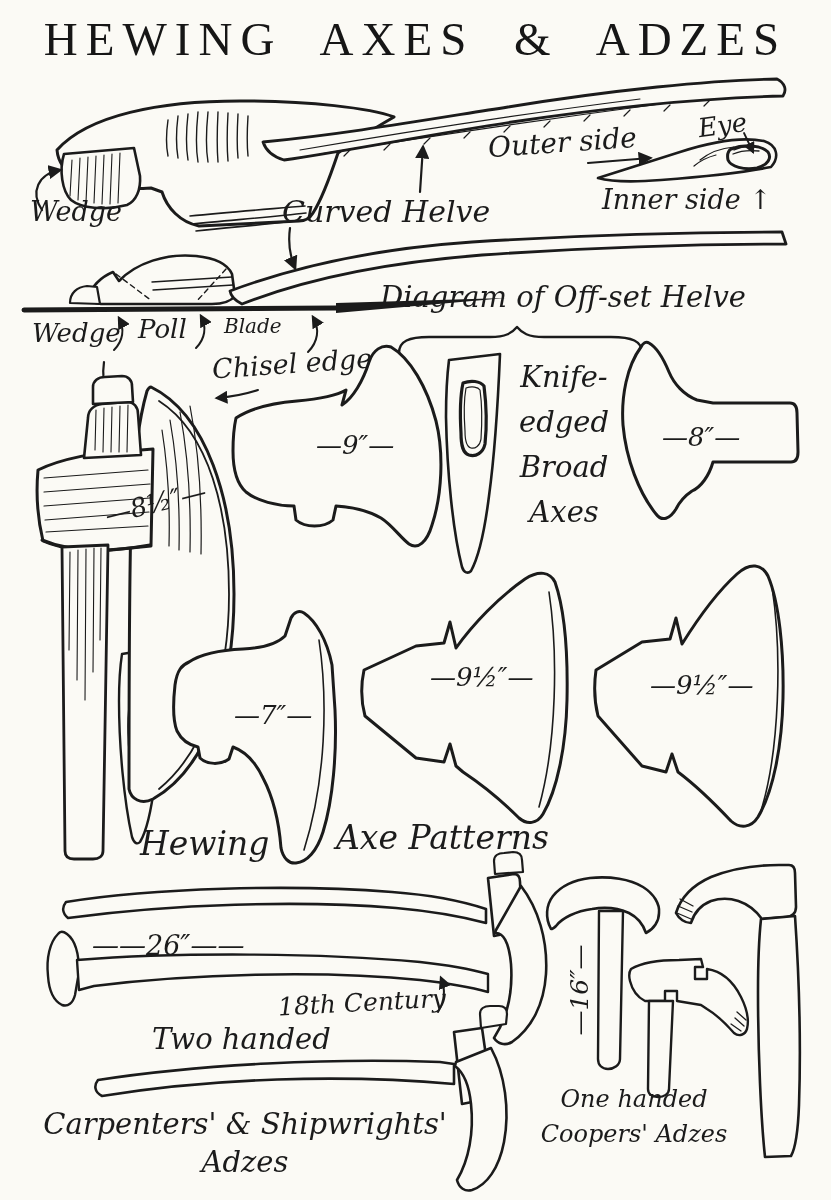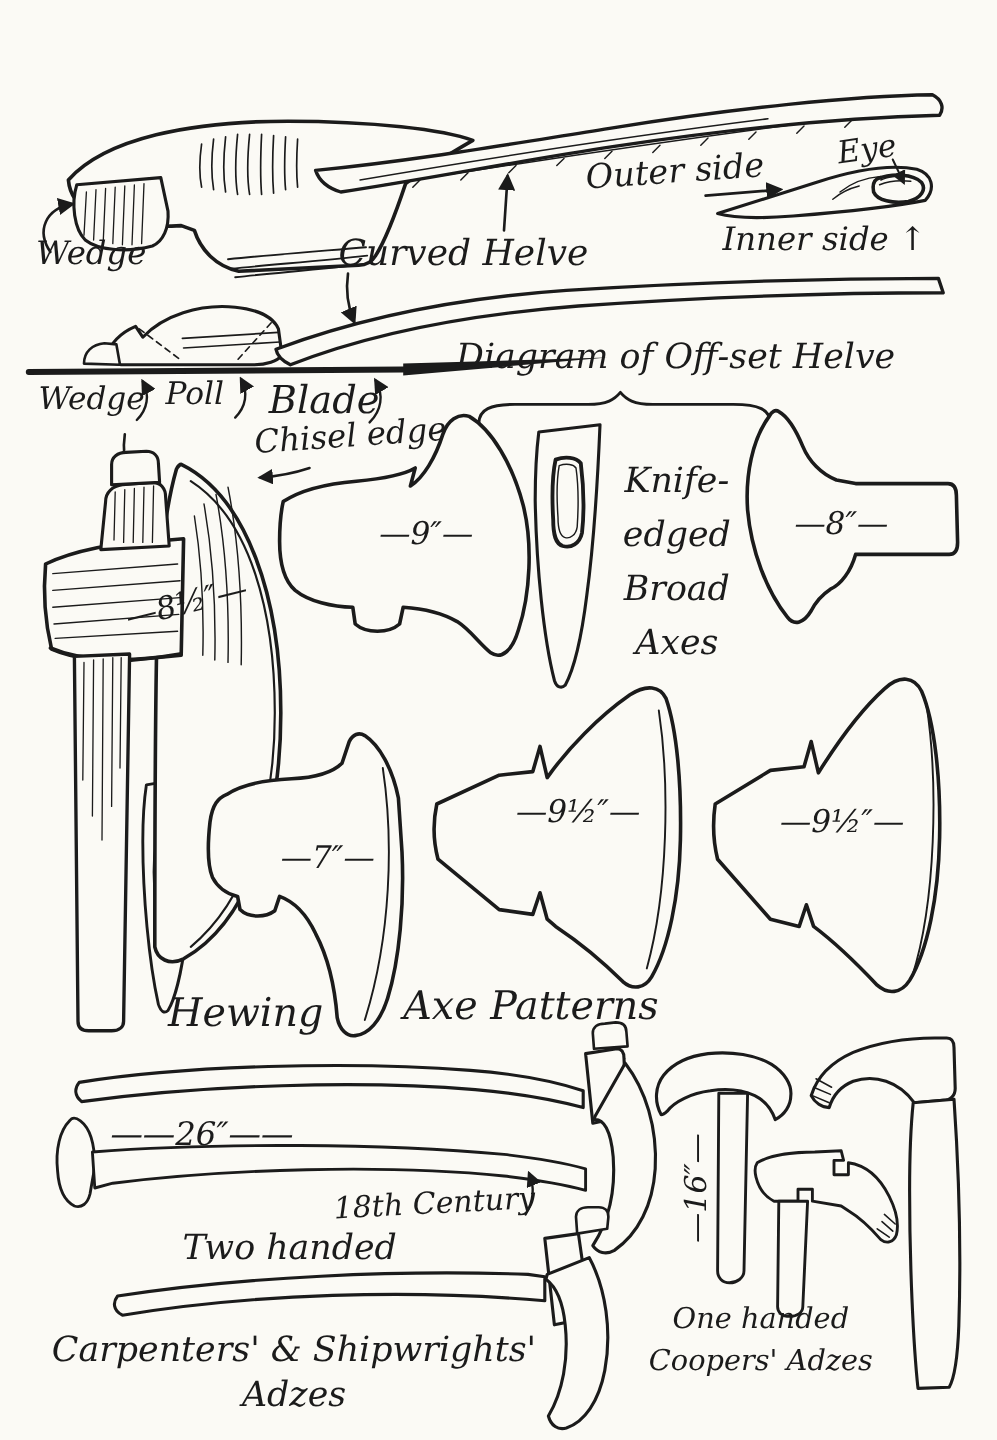--- a/index.html
+++ b/index.html
@@ -150,36 +150,37 @@
     <path fill="#fbfaf5" stroke-width="2.4" d="M599,911 L623,911 L620,1059 C620,1065 614,1069 608,1069 C602,1069 598,1065 598,1059 Z"></path>
     <path fill="#fbfaf5" stroke-width="2.4" d="M631,969 C641,963 660,960 679,960 L701,959 L703,967 L695,967 L695,979 L707,979 L707,969 C721,971 733,981 741,997 C747,1009 749,1021 747,1029 C745,1035 739,1037 734,1033 C727,1025 717,1015 707,1009 L701,1005 L677,1001 L677,991 L665,991 L665,1001 L645,1001 C637,997 632,989 630,981 C629,977 629,972 631,969 Z"></path>
     <path stroke-width="1.3" d="M735,1018 L744,1026 M731,1024 L741,1031 M737,1012 L746,1020"></path>
     <path fill="#fbfaf5" stroke-width="2.4" d="M649,1001 L673,1001 L669,1089 C669,1094 664,1097 658,1097 C652,1097 648,1094 648,1089 Z"></path>
     <path fill="#fbfaf5" stroke-width="2.6" d="M676,913 C681,897 693,885 711,877 C731,869 756,865 779,865 L789,865 C793,865 795,868 795,873 L796,907 C796,913 792,917 786,917 L762,919 C749,901 729,895 711,901 C701,905 694,913 691,923 C685,923 679,919 676,913 Z"></path>
     <path stroke-width="1.3" d="M678,906 L692,912 M677,913 L691,919 M680,899 L693,906"></path>
     <path fill="#fbfaf5" stroke-width="2.6" d="M761,919 L795,916 C799,975 801,1045 799,1105 C798,1132 795,1149 791,1156 L765,1157 C761,1120 758,1052 758,992 C758,963 759,938 761,919 Z"></path>
   </g>
 </svg>
 
+<div class="title">HEWING AXES &amp; ADZES</div>
 
 <div class="lbl" style="left:30px;top:196px;font-size:27px;">Wedge</div>
 <div class="lbl" style="left:282px;top:194px;font-size:30px;">Curved Helve</div>
 <div class="lbl" style="left:488px;top:126px;font-size:28px;transform:rotate(-4deg);">Outer side</div>
 <div class="lbl" style="left:698px;top:110px;font-size:26px;transform:rotate(-8deg);">Eye</div>
 <div class="lbl" style="left:602px;top:184px;font-size:27px;">Inner side ↑</div>
 
 <div class="lbl" style="left:32px;top:318px;font-size:26px;">Wedge</div>
 <div class="lbl" style="left:138px;top:314px;font-size:26px;">Poll</div>
-<div class="lbl" style="left:224px;top:314px;font-size:32px;">Blade</div>
+<div class="lbl" style="left:224px;top:314px;font-size:20px;">Blade</div>
 <div class="lbl" style="left:380px;top:280px;font-size:29px;">Diagram of Off-set Helve</div>
 
 <div class="lbl" style="left:212px;top:348px;font-size:27px;transform:rotate(-4deg);">Chisel edge</div>
 <div class="lbl" style="left:104px;top:488px;font-size:26px;transform:rotate(-14deg);">—8½″—</div>
 <div class="lbl" style="left:316px;top:430px;font-size:26px;">—9″—</div>
-<div class="lbl c" style="left:498px;top:355px;width:132px;font-size:29px;line-height:1.55;margin-top:23px;">Knife-
+<div class="lbl c" style="left:498px;top:355px;width:132px;font-size:29px;line-height:1.55;">Knife-
 edged
 Broad
 Axes</div>
 <div class="lbl" style="left:662px;top:422px;font-size:26px;">—8″—</div>
 
 <div class="lbl" style="left:234px;top:700px;font-size:26px;">—7″—</div>
 <div class="lbl" style="left:430px;top:662px;font-size:26px;">—9½″—</div>
 <div class="lbl" style="left:650px;top:670px;font-size:26px;">—9½″—</div>
 <div class="lbl" style="left:140px;top:824px;font-size:33px;text-align:center;">Hewing</div>
 <div class="lbl" style="left:336px;top:818px;font-size:33px;font-style:italic;">Axe Patterns</div>

